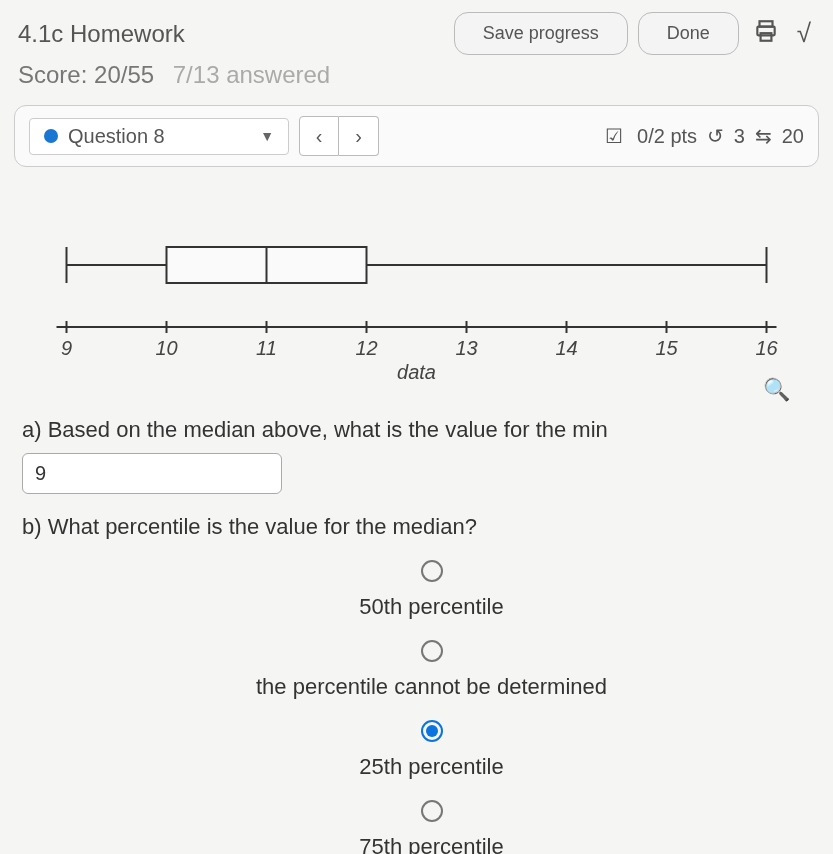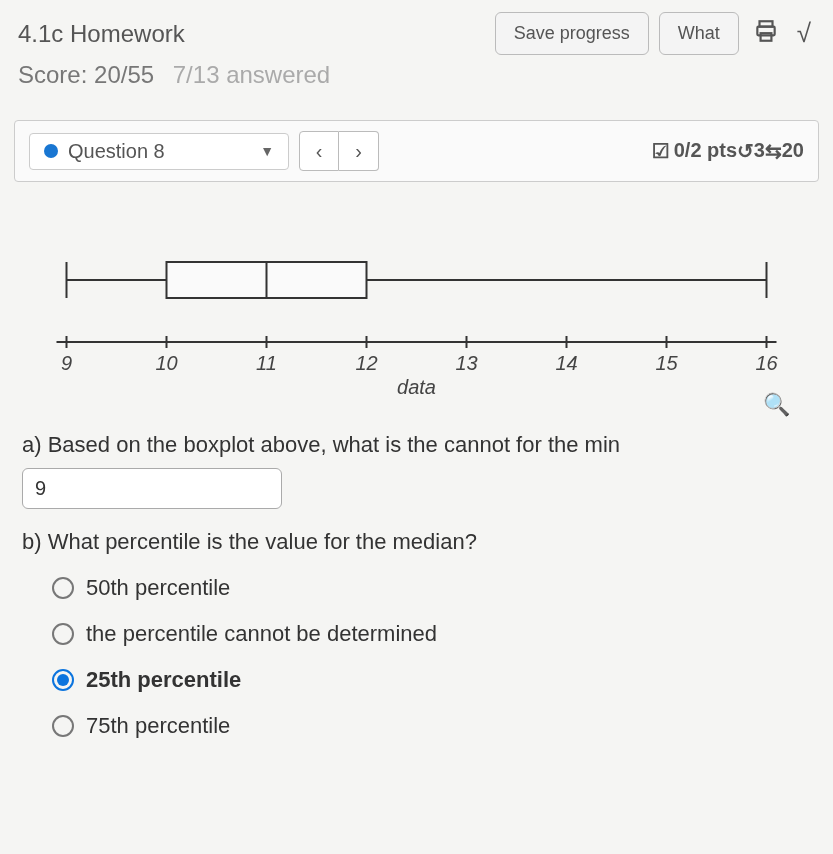--- a/index.html
+++ b/index.html
@@ -22,45 +22,45 @@
     }
     .title {
       font-size: 24px;
       color: #555;
       font-weight: 400;
       flex: 1;
     }
     .btn {
       background: #f4f4f4;
       border: 1px solid #bbb;
-      border-radius: 6px;
-      padding: 10px 18px;
+      border-radius: 14px;
+      padding: 10px 28px;
       font-size: 18px;
       color: #555;
       cursor: pointer;
     }
     .icon-btn {
       background: transparent;
       border: none;
       font-size: 22px;
       color: #555;
       cursor: pointer;
       padding: 4px;
     }
     .score-row {
       margin-top: 6px;
       font-size: 24px;
       color: #888;
     }
     .score-row .score { color: #777; }
     .score-row .answered { color: #aaa; margin-left: 12px; }
     .qbar {
-      margin: 23px 14px 0 14px;
+      margin: 8px 14px 0 14px;
       border: 1px solid #ccc;
-      border-radius: 4px;
+      border-radius: 12px;
       background: #fafafa;
       display: flex;
       align-items: center;
       padding: 10px 14px;
       gap: 10px;
     }
     .qsel {
       display: flex;
       align-items: center;
       gap: 8px;
@@ -86,23 +86,24 @@
       width: 40px; height: 40px;
       font-size: 20px;
       color: #555;
       cursor: pointer;
     }
     .nav-btn:first-child { border-radius: 4px 0 0 4px; }
     .nav-btn:last-child { border-radius: 0 4px 4px 0; border-left: none; }
     .qinfo {
       margin-left: auto;
       display: flex;
+      align-items: center;
+      gap: 10px;
       font-size: 20px;
       color: #555;
-      font-weight: bold;
     }
     .check-icon::before { content: "☑"; font-size: 20px; color:#555; margin-right:4px; }
     .retry-icon, .sync-icon { font-size: 20px; color:#555; }
     .content {
       padding: 30px 22px 10px 22px;
     }
     .boxplot-area {
       position: relative;
       height: 190px;
       margin: 10px 0 20px 0;
@@ -128,20 +129,21 @@
       padding-left: 30px;
     }
     .option {
       display: flex;
       align-items: center;
       gap: 12px;
       font-size: 22px;
       color: #333;
       padding: 10px 0;
       cursor: pointer;
+      flex-direction: column;
     }
     .radio {
       width: 22px; height: 22px; border-radius: 50%;
       border: 2px solid #777;
       display: inline-flex;
       align-items: center; justify-content: center;
       flex-shrink: 0;
     }
     .radio.selected {
       border-color: #0b74de;
@@ -162,21 +164,21 @@
     .sqrt { font-size: 26px; color:#555; }
     .print-icon svg { width: 26px; height: 26px; }
   </style>
 </head>
 <body>
 
 <div class="header">
   <div class="header-row1">
     <div class="title">4.1c Homework</div>
     <button class="btn">Save progress</button>
-    <button class="btn">What</button>
+    <button class="btn">Done</button>
     <button class="icon-btn print-icon">
       <svg viewBox="0 0 24 24" fill="none" stroke="#555" stroke-width="2">
         <rect x="6" y="3" width="12" height="5"></rect>
         <rect x="4" y="8" width="16" height="8" rx="1"></rect>
         <rect x="7" y="14" width="10" height="7"></rect>
       </svg>
     </button>
     <span class="icon-btn sqrt">√</span>
   </div>
   <div class="score-row">
@@ -231,35 +233,35 @@
         <text x="540" y="148" text-anchor="middle" font-size="20" font-style="italic" fill="#444">14</text>
         <line x1="640" y1="114" x2="640" y2="126" stroke="#333" stroke-width="2"></line>
         <text x="640" y="148" text-anchor="middle" font-size="20" font-style="italic" fill="#444">15</text>
         <line x1="740" y1="114" x2="740" y2="126" stroke="#333" stroke-width="2"></line>
         <text x="740" y="148" text-anchor="middle" font-size="20" font-style="italic" fill="#444">16</text>
         <text x="390" y="172" text-anchor="middle" font-size="20" font-style="italic" fill="#444">data</text>
       </svg>
     <span class="magnify">🔍</span>
   </div>
 
-  <div class="q-text">a) Based on the boxplot above, what is the cannot for the min</div>
+  <div class="q-text">a) Based on the median above, what is the value for the min</div>
   <input class="answer-input" type="text" value="9" style="">
 
   <div class="q-text" style="">b) What percentile is the value for the median?</div>
   <div class="options" id="options-container">
       <div class="option">
         <span class="radio"></span>
         <span>50th percentile</span>
       </div>
       <div class="option">
         <span class="radio"></span>
         <span>the percentile cannot be determined</span>
       </div>
       <div class="option">
         <span class="radio selected"></span>
-        <span style="font-weight: 700;">25th percentile</span>
+        <span style="font-weight: 400;">25th percentile</span>
       </div>
       <div class="option">
         <span class="radio"></span>
         <span>75th percentile</span>
       </div>
     </div>
 </div>
 
 </body></html>

